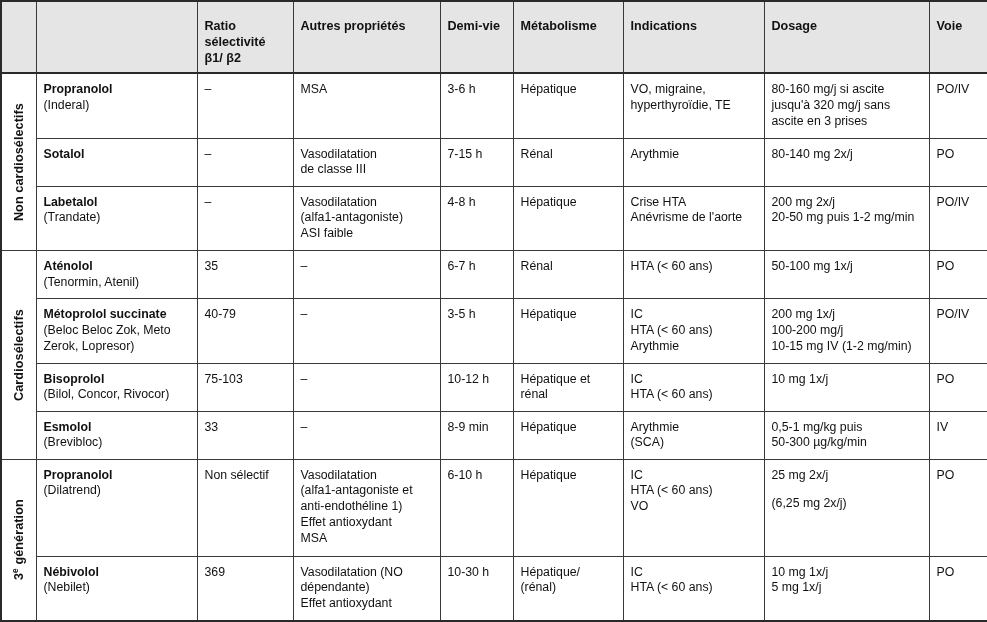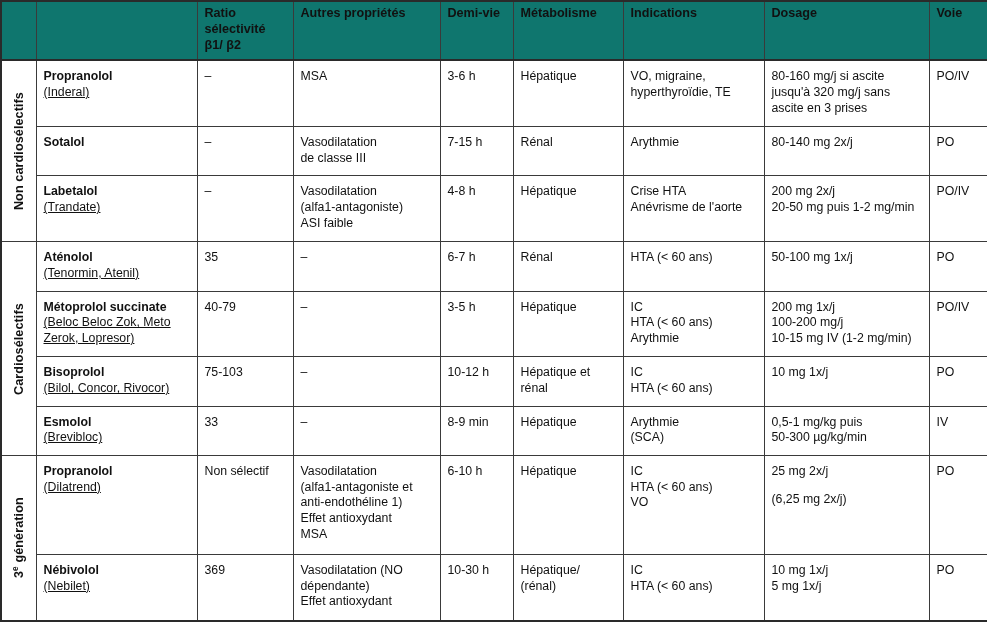--- a/index.html
+++ b/index.html
@@ -26,25 +26,25 @@
     vertical-align: top;
     padding: 8px 7px 6px 7px;
     font-size: 12.3px;
     line-height: 1.28;
     font-weight: normal;
     text-align: left;
     background: #ffffff;
   }
   
   #beta-table thead th {
-    background: #0f766e;
+    background: #e5e5e5;
     font-weight: bold;
     font-size: 12.6px;
     vertical-align: top;
-    padding-top: 3px;
+    padding-top: 16px;
     border-bottom: 2px solid #2a2a2a;
   }
   th.corner-blank, th.corner-rot {
     background: #ffffff;
     border-bottom: 2px solid #2a2a2a;
   }
   
   col.c-rot   { width: 35px; }
   col.c-drug  { width: 161px; }
   col.c-ratio { width: 96px; }
@@ -82,21 +82,20 @@
   }
 
   
   .drug-name {
     font-weight: bold;
     display: block;
   }
   .drug-brand {
     display: block;
     font-weight: normal;
-    text-decoration: underline;
   }
 
   
   tr.group-start > td { border-top: 2px solid #2a2a2a; }
   .spacer-line { display: block; height: 1.0em; }
   .ln { display: block; }
 </style>
 </head>
 <body>
 

